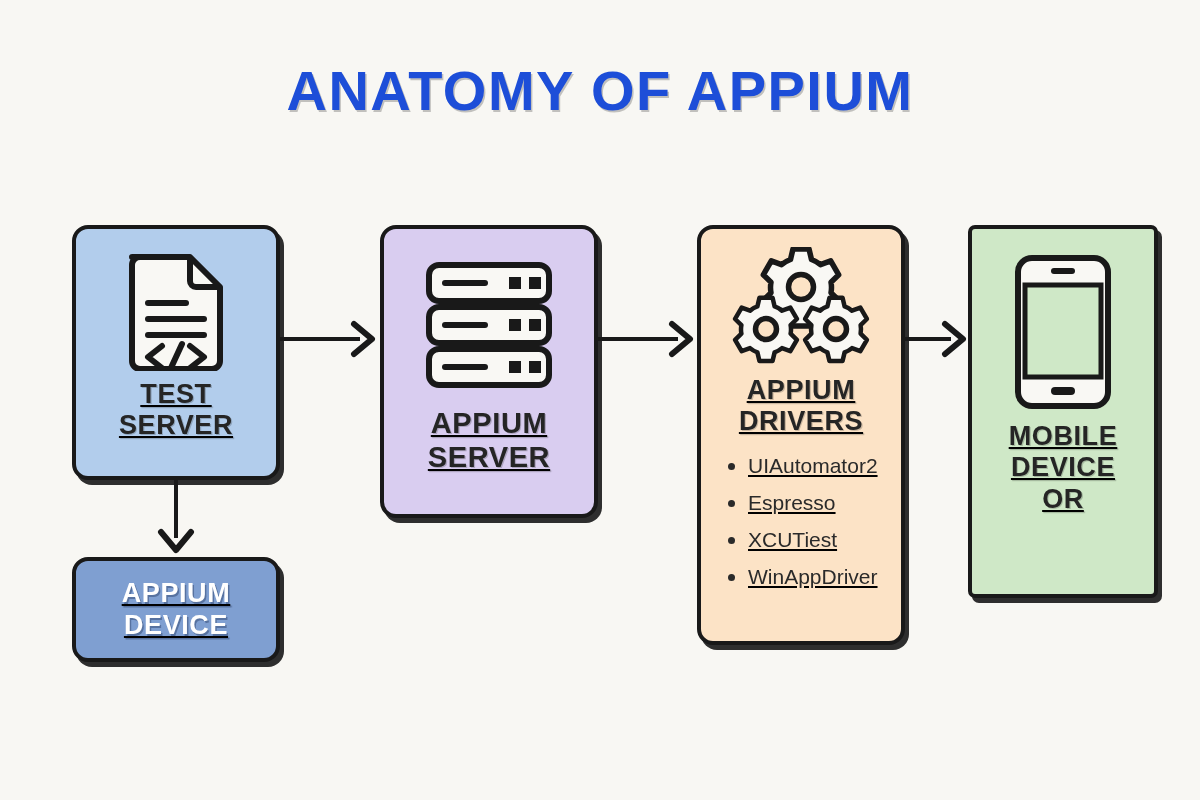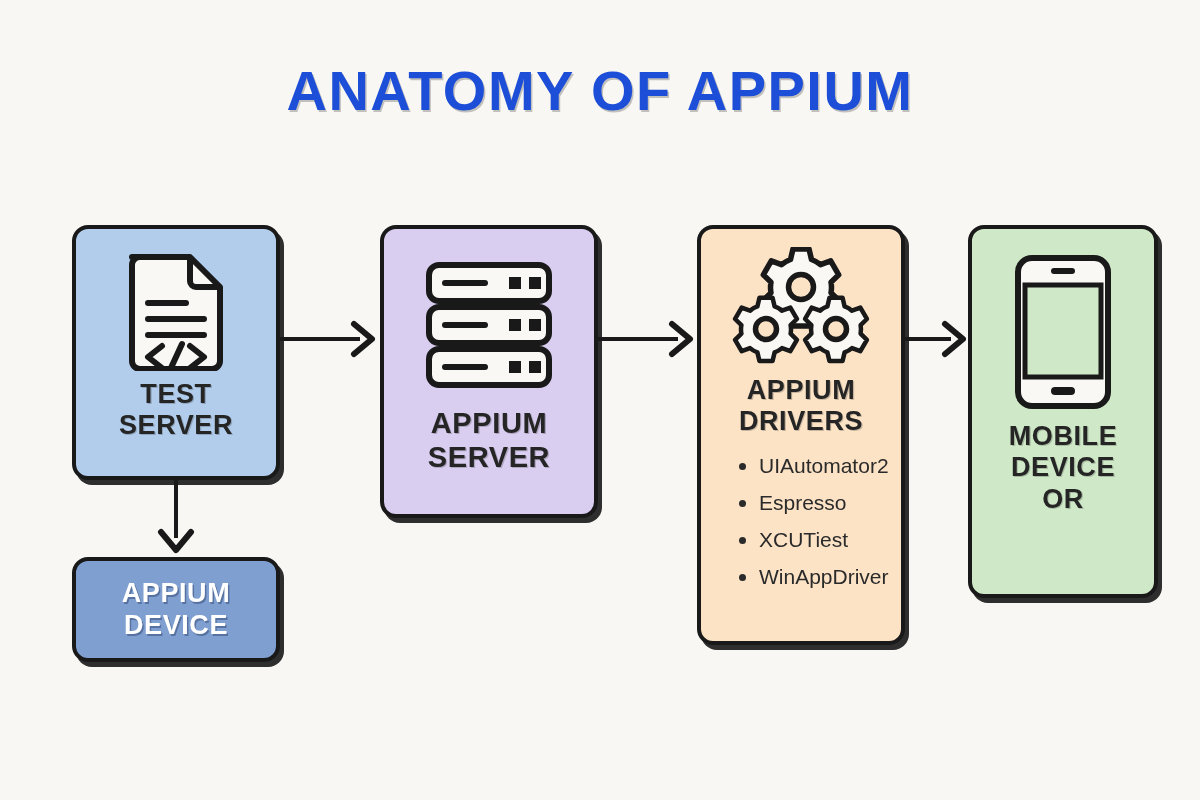--- a/index.html
+++ b/index.html
@@ -32,20 +32,21 @@
   }
   .node {
     position: absolute;
     box-sizing: border-box;
     border: 4px solid #191919;
     border-radius: 16px;
     display: flex;
     flex-direction: column;
     align-items: center;
     box-shadow: 4px 5px 0 rgba(10,10,10,0.85);
+    text-decoration: underline;
   }
   .node-label {
     font-weight: bold;
     color: #252525;
     text-align: center;
     line-height: 1.16;
     letter-spacing: 0.6px;
     text-shadow: 1.2px 1.2px 0 rgba(0,0,0,0.2);
   }
   
@@ -83,41 +84,42 @@
     background: #fce3c6;
   }
   #node-appium-drivers .node-label {
     font-size: 27px;
     margin-top: 2px;
   }
   
   #node-mobile-device {
     left: 968px; top: 225px; width: 190px; height: 373px;
     background: #cfe8c7;
+    border-radius: 7px;
   }
   #node-mobile-device .node-label {
     font-size: 27px;
     margin-top: 10px;
   }
 
   
   .icon-wrap {
     display: flex;
     align-items: center;
     justify-content: center;
   }
   .icon-doc { margin-top: 18px; }
   .icon-server { margin-top: 30px; }
   .icon-gears { margin-top: 18px; }
   .icon-phone { margin-top: 24px; }
 
   
   .driver-list {
     list-style: none;
-    margin: 16px 0 0 16px;
+    margin: 16px 0 0 5px;
     padding: 0 0 0 22px;
     align-self: flex-start;
   }
   .driver-list li {
     position: relative;
     font-size: 21px;
     color: #2a2a2a;
     padding-left: 20px;
     margin-bottom: 13px;
     white-space: nowrap;

